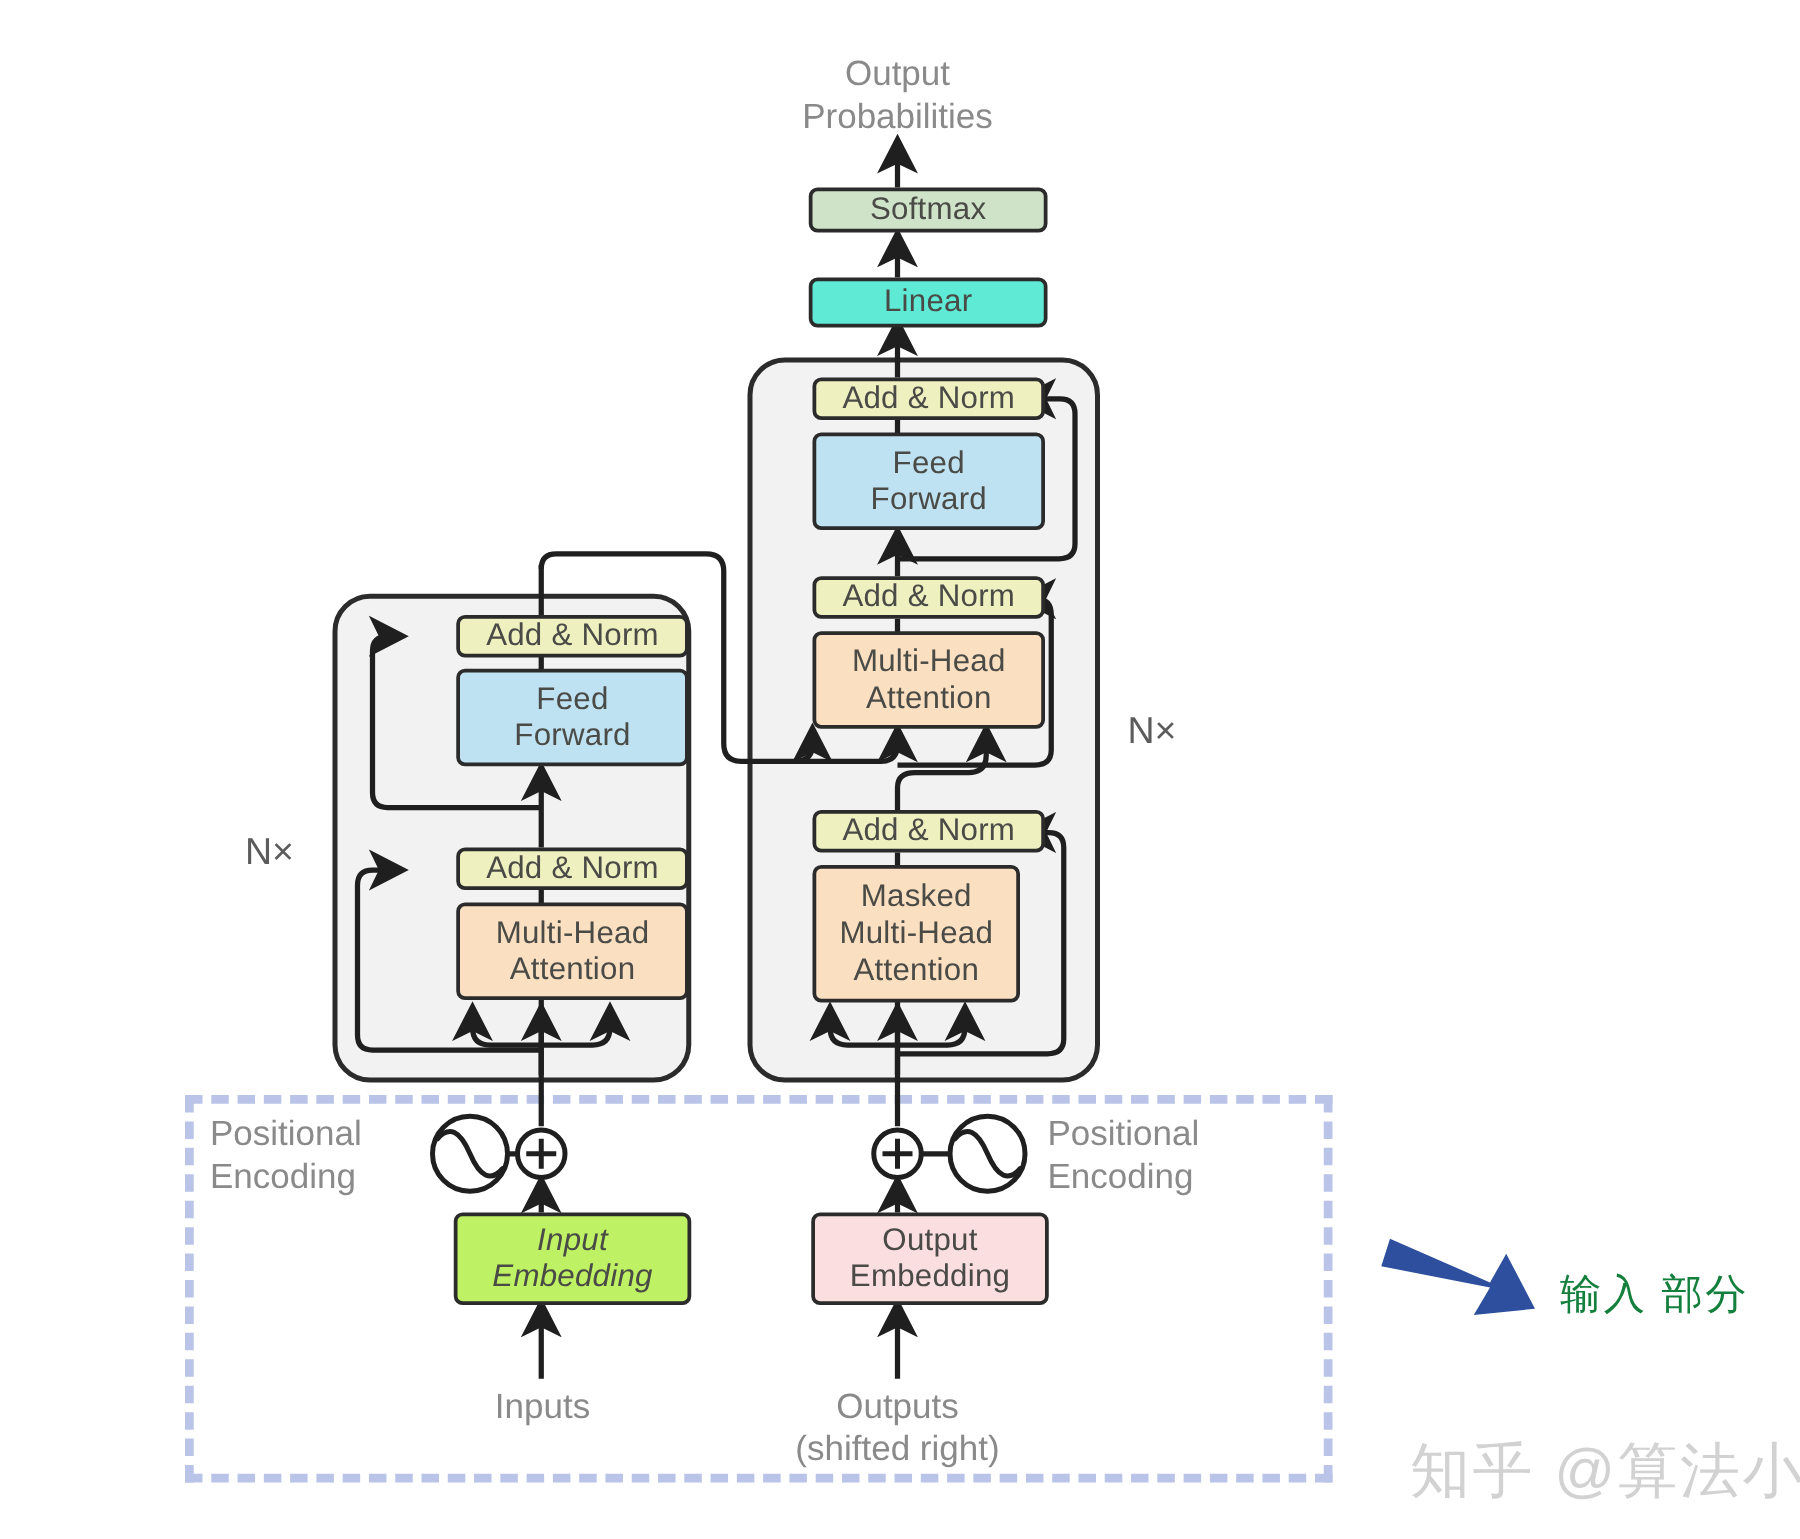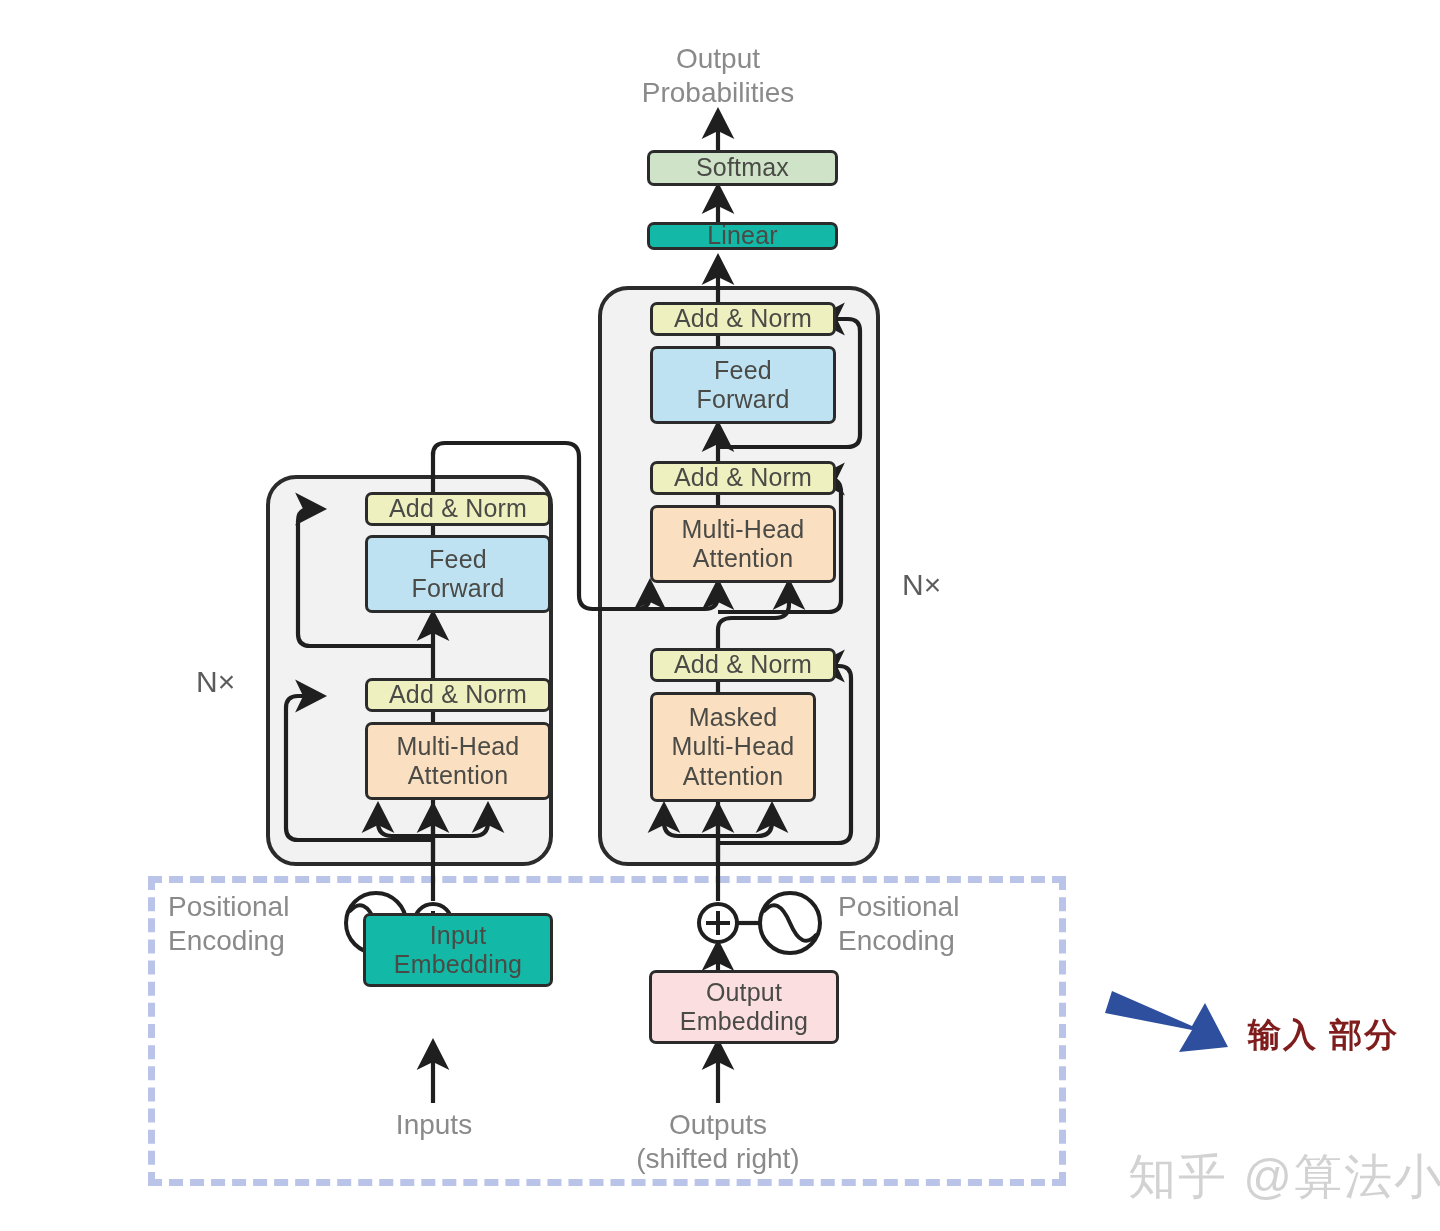--- a/index.html
+++ b/index.html
@@ -17,21 +17,21 @@
         text-align:center;line-height:1.18;
         border:3px solid #2b2b2b;border-radius:7px;
         color:#4a4a46;font-size:25px;letter-spacing:.2px;margin-left:25px;}
   .label{position:absolute;z-index:4;color:#8a8a8a;font-size:28px;
          text-align:center;line-height:1.2;white-space:pre-line;}
   .nx{position:absolute;z-index:4;color:#5c5c5c;font-size:30px;}
 
   .dashbox{position:absolute;z-index:1;box-sizing:border-box;
            border:7px dashed #b9c4e8;background:transparent;}
 
-  .annot{position:absolute;z-index:5;color:#7f1d1d;font-weight:bold;
+  .annot{position:absolute;z-index:5;color:#15803d;font-weight:normal;
          font-size:33px;letter-spacing:2px;}
 
   .watermark{position:absolute;z-index:5;color:#d2d2d2;font-size:48px;
              letter-spacing:2px;white-space:nowrap;}
 </style>
 </head>
 <body>
 
 <div id="stage">
 
@@ -134,21 +134,21 @@
     </g>
 
     <g>
       <path d="M1112,991 L1192,1026 L1205,1003 L1228,1047 L1179,1052 L1192,1030 L1105,1013 Z" fill="#2d4f9e"></path>
     </g>
   </svg>
 
   <div class="node" style="left:622px;top:150px;width:191px;height:36px;background:#cfe3c8;">
     <span>Softmax</span>
   </div>
-  <div class="node" style="left:622px;top:222px;width:191px;height:28px;background:#14b8a6;">
+  <div class="node" style="left:622px;top:222px;width:191px;height:40px;background:#5eead4;">
     <span>Linear</span>
   </div>
 
   <div class="node" style="left:625px;top:302px;width:186px;height:34px;background:#eef0c0;">
     <span>Add &amp; Norm</span>
   </div>
   <div class="node" style="left:625px;top:346px;width:186px;height:78px;background:#bfe2f2;white-space:pre-line;">
     <span style="white-space:pre-line;">Feed
 Forward</span>
   </div>
@@ -176,21 +176,21 @@
 Forward</span>
   </div>
   <div class="node" style="left:340px;top:678px;width:186px;height:34px;background:#eef0c0;">
     <span>Add &amp; Norm</span>
   </div>
   <div class="node" style="left:340px;top:722px;width:186px;height:78px;background:#fadfc0;white-space:pre-line;">
     <span style="white-space:pre-line;">Multi-Head
 Attention</span>
   </div>
 
-  <div class="node" style="left:338px;top:913px;width:190px;height:74px;background:#14b8a6;white-space:pre-line;">
+  <div class="node" style="left:338px;top:970px;width:190px;height:74px;background:#bef264;white-space:pre-line;font-style:italic;">
     <span style="white-space:pre-line;">Input
 Embedding</span>
   </div>
   <div class="node" style="left:624px;top:970px;width:190px;height:74px;background:#fadee0;white-space:pre-line;">
     <span style="white-space:pre-line;">Output
 Embedding</span>
   </div>
 
   <div class="label" style="left:568px;top:42px;width:300px;">Output
 Probabilities</div>

